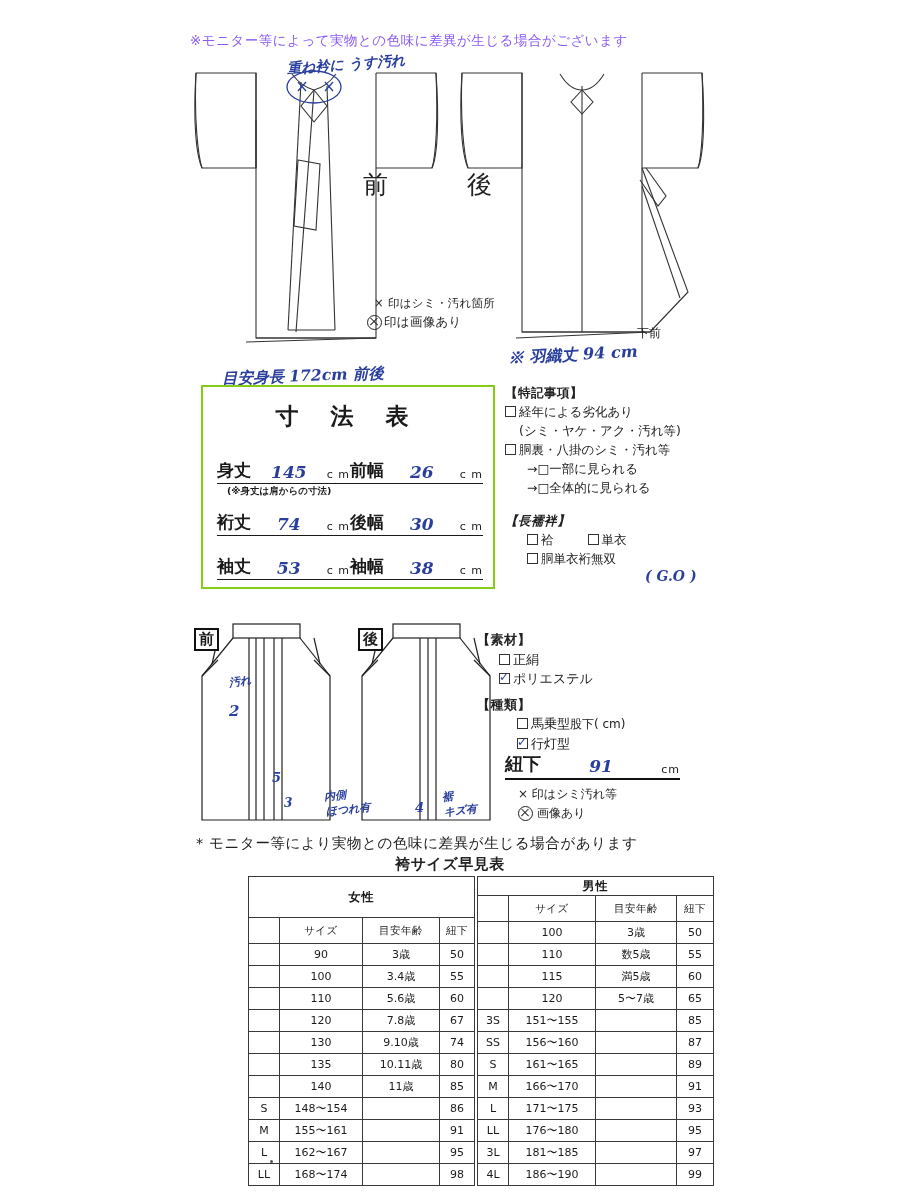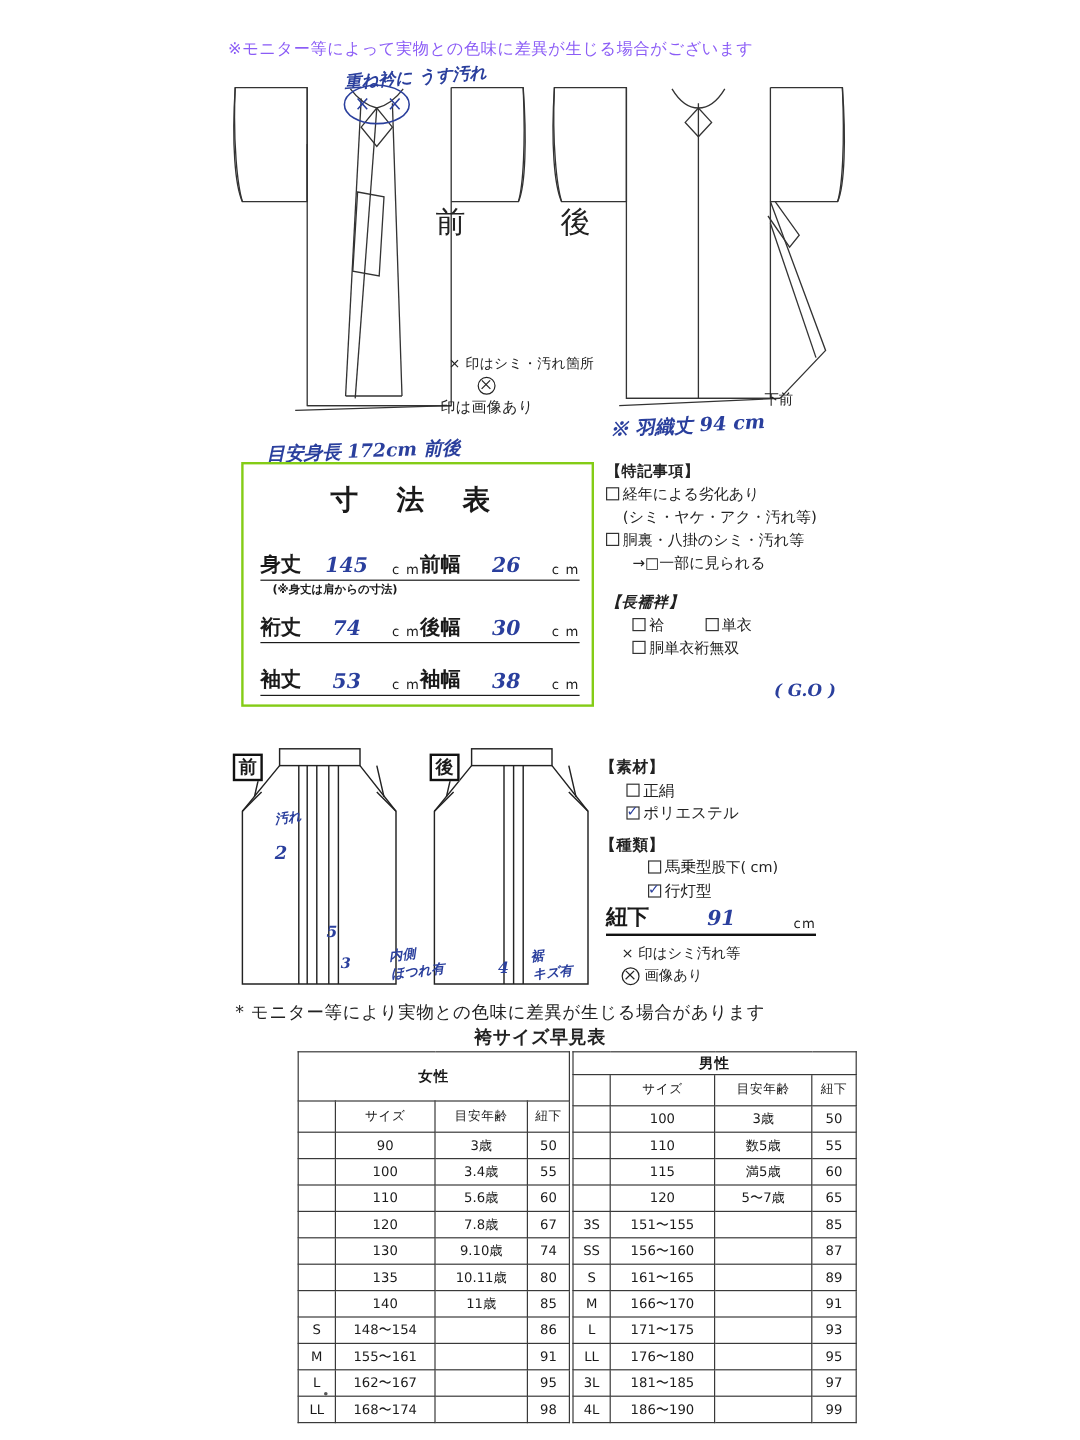--- a/index.html
+++ b/index.html
@@ -15,21 +15,21 @@
   
   #top-disclaimer{left:190px;top:32px;font-size:13.5px;letter-spacing:.5px;color:#8b5cf6;}
 
   
   #kimono-area{left:180px;top:60px;width:545px;height:290px;}
   #kimono-svg{display:block;}
   #note-kasaneeri{left:287px;top:56px;font-size:14px;transform:rotate(-4deg);}
   #lbl-mae{left:363px;top:168px;font-size:25px;font-family:"DejaVu Serif","Liberation Serif",serif;}
   #lbl-ushiro{left:467px;top:168px;font-size:25px;font-family:"DejaVu Serif","Liberation Serif",serif;}
   #legend-x{left:374px;top:296px;font-size:11.5px;letter-spacing:.3px;}
-  #legend-img{left:367px;top:314px;font-size:12.5px;letter-spacing:.3px;display:flex;align-items:center;gap:2px;flex-direction:column;}
+  #legend-img{left:367px;top:314px;font-size:12.5px;letter-spacing:.3px;display:flex;align-items:center;gap:2px;}
   #lbl-shitamae{left:637px;top:325px;font-size:12px;}
   .circ-x{display:inline-block;width:13px;height:13px;border:1.3px solid #222;border-radius:50%;position:relative;}
   .circ-x:before,.circ-x:after{content:"";position:absolute;left:1px;top:5.2px;width:10px;height:1.3px;background:#222;}
   .circ-x:before{transform:rotate(45deg);} .circ-x:after{transform:rotate(-45deg);}
 
   
   #note-haori{left:508px;top:345px;font-size:16px;transform:rotate(-3deg);}
 
   
   #note-meyasu{left:222px;top:366px;font-size:15.5px;transform:rotate(-2deg);}
@@ -63,21 +63,21 @@
   #h-lbl-ushiro{left:358px;top:628px;}
   #hn-yogore{left:229px;top:674px;font-size:11px;transform:rotate(-8deg);}
   #hn-2{left:229px;top:702px;font-size:15px;}
   #hn-5{left:272px;top:770px;font-size:13px;}
   #hn-3{left:284px;top:796px;font-size:12px;}
   #hn-uchigawa{left:325px;top:788px;font-size:11px;line-height:1.35;transform:rotate(-6deg);}
   #hn-4{left:415px;top:800px;font-size:13px;}
   #hn-suso{left:443px;top:789px;font-size:11px;line-height:1.35;transform:rotate(-6deg);}
 
   
-  #mat-col{left:500px;top:630px;width:235px;font-size:13px;line-height:1.5;}
+  #mat-col{left:477px;top:630px;width:235px;font-size:13px;line-height:1.5;}
   #himoshita{position:absolute;left:505px;top:752px;width:175px;border-bottom:2.5px solid #111;
              display:flex;align-items:flex-end;padding-bottom:2px;}
   #himoshita .hl{font-size:18px;font-weight:bold;font-family:"DejaVu Serif","Liberation Serif",serif;}
   #himoshita .hv{flex:1;text-align:center;font-size:17px;}
   #himoshita .hu{font-size:11px;letter-spacing:1px;}
   #mark-legend{left:518px;top:785px;font-size:12px;line-height:1.6;}
   #mark-legend div{display:flex;align-items:center;gap:4px;}
 
   
   #bottom-disclaimer{left:196px;top:834px;font-size:14.5px;letter-spacing:.6px;}
@@ -214,20 +214,21 @@
 <div class="abs prt" id="notes-col">
   <div class="nhead">【特記事項】</div>
   <div>
     <span class="cb"></span><span>経年による劣化あり</span>
   </div>
   <div class="ind1">(シミ・ヤケ・アク・汚れ等)</div>
   <div>
     <span class="cb"></span><span>胴裏・八掛のシミ・汚れ等</span>
   </div>
   <div class="ind2">→□一部に見られる</div>
+  <div class="ind2">→□全体的に見られる</div>
 
   <div class="nhead" id="nagajuban">【長襦袢】</div>
   <div id="juban-opts">
     <span><span class="cb"></span><span>袷</span></span>
     <span><span class="cb"></span><span>単衣</span></span>
   </div>
   <div class="ind2">
     <span class="cb"></span><span>胴単衣裄無双</span>
   </div>
 </div>

